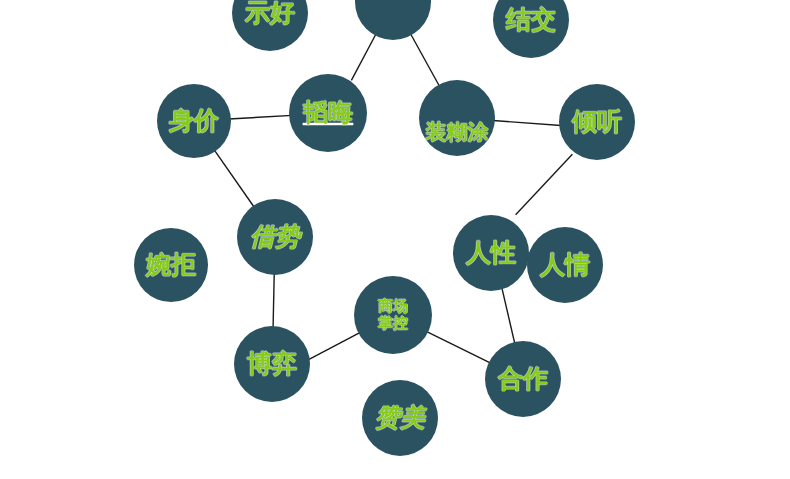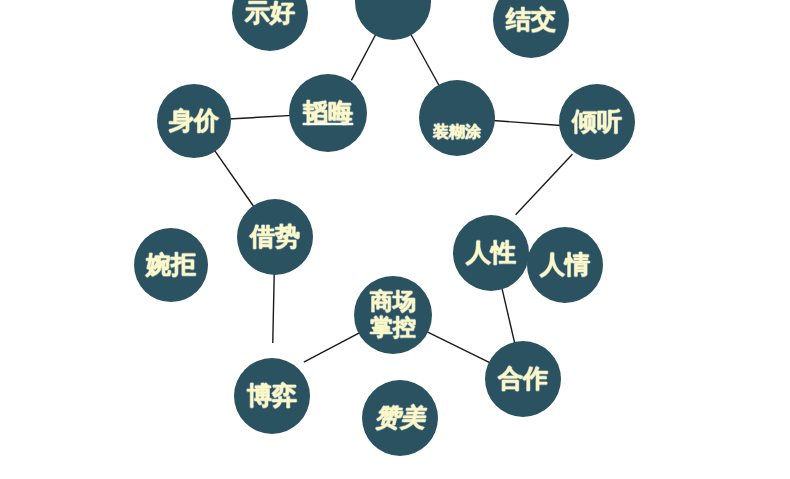--- a/index.html
+++ b/index.html
@@ -30,41 +30,41 @@
     position: absolute;
     border-radius: 50%;
     background: #2a5260;
     display: flex;
     align-items: center;
     justify-content: center;
     box-sizing: border-box;
     color: #ffffff;
   }
   .node-label {
-    color: #fef9c3;
+    color: #84cc16;
     font-family: "DejaVu Sans", "Liberation Sans", sans-serif;
     font-weight: 700;
     font-size: 25px;
     line-height: 1.05;
     letter-spacing: 0px;
     text-align: right;
     white-space: pre-line;
     text-shadow:
        0.7px 0 0 rgba(255,255,255,0.55),
       -0.7px 0 0 rgba(255,255,255,0.55),
        0 0.7px 0 rgba(255,255,255,0.35),
        0 -0.7px 0 rgba(255,255,255,0.35);
     user-select: none;
   }
   .node-label.small {
-    font-size: 16px;
+    font-size: 21px;
     margin-top: 28px;
   }
   .node-label.two-line {
-    font-size: 23px;
+    font-size: 15px;
     line-height: 1.12;
   }
 </style>
 </head>
 <body>
 
 <div id="canvas">
   <svg id="edge-layer" viewBox="0 0 790 479" width="790" height="479" xmlns="http://www.w3.org/2000/svg">
       <line x1="376.1034326532644" y1="33.788457211655114" x2="351.36591643970047" y2="80.32853008802113" stroke="#1a1a1a" stroke-width="1.4"></line>
       <line x1="410.390784344808" y1="33.52079662496459" x2="439.609215655192" y2="86.47920337503541" stroke="#1a1a1a" stroke-width="1.4"></line>
@@ -92,37 +92,37 @@
       </div>
       <div class="node" style="left: 289px; top: 74px; width: 78px; height: 78px; background: rgb(42, 82, 96); text-decoration: underline;">
         <span class="node-label">韬晦</span>
       </div>
       <div class="node" style="left: 419px; top: 80px; width: 76px; height: 76px; background: rgb(42, 82, 96);">
         <span class="node-label small">装糊涂</span>
       </div>
       <div class="node" style="left: 559px; top: 84px; width: 76px; height: 76px; background: rgb(42, 82, 96);">
         <span class="node-label">倾听</span>
       </div>
-      <div class="node" style="left: 237px; top: 199px; width: 76px; height: 76px; background: rgb(42, 82, 96);">
+      <div class="node" style="left: 237px; top: 199px; width: 76px; height: 76px; background: rgb(42, 82, 96); font-style: italic;">
         <span class="node-label">借势</span>
       </div>
       <div class="node" style="left: 134px; top: 228px; width: 74px; height: 74px; background: rgb(42, 82, 96);">
         <span class="node-label">婉拒</span>
       </div>
       <div class="node" style="left: 453px; top: 215px; width: 76px; height: 76px; background: rgb(42, 82, 96);">
         <span class="node-label">人性</span>
       </div>
       <div class="node" style="left: 527px; top: 227px; width: 76px; height: 76px; background: rgb(42, 82, 96);">
         <span class="node-label">人情</span>
       </div>
       <div class="node" style="left: 354px; top: 276px; width: 78px; height: 78px; background: rgb(42, 82, 96);">
         <span class="node-label two-line">商场
 掌控</span>
       </div>
-      <div class="node" style="left: 234px; top: 358px; width: 76px; height: 76px; background: rgb(42, 82, 96);">
+      <div class="node" style="left: 234px; top: 326px; width: 76px; height: 76px; background: rgb(42, 82, 96);">
         <span class="node-label">博弈</span>
       </div>
       <div class="node" style="left: 485px; top: 341px; width: 76px; height: 76px; background: rgb(42, 82, 96);">
         <span class="node-label">合作</span>
       </div>
       <div class="node" style="left: 362px; top: 380px; width: 76px; height: 76px; background: rgb(42, 82, 96); font-style: italic;">
         <span class="node-label">赞美</span>
       </div>
     </div>
 </div>

